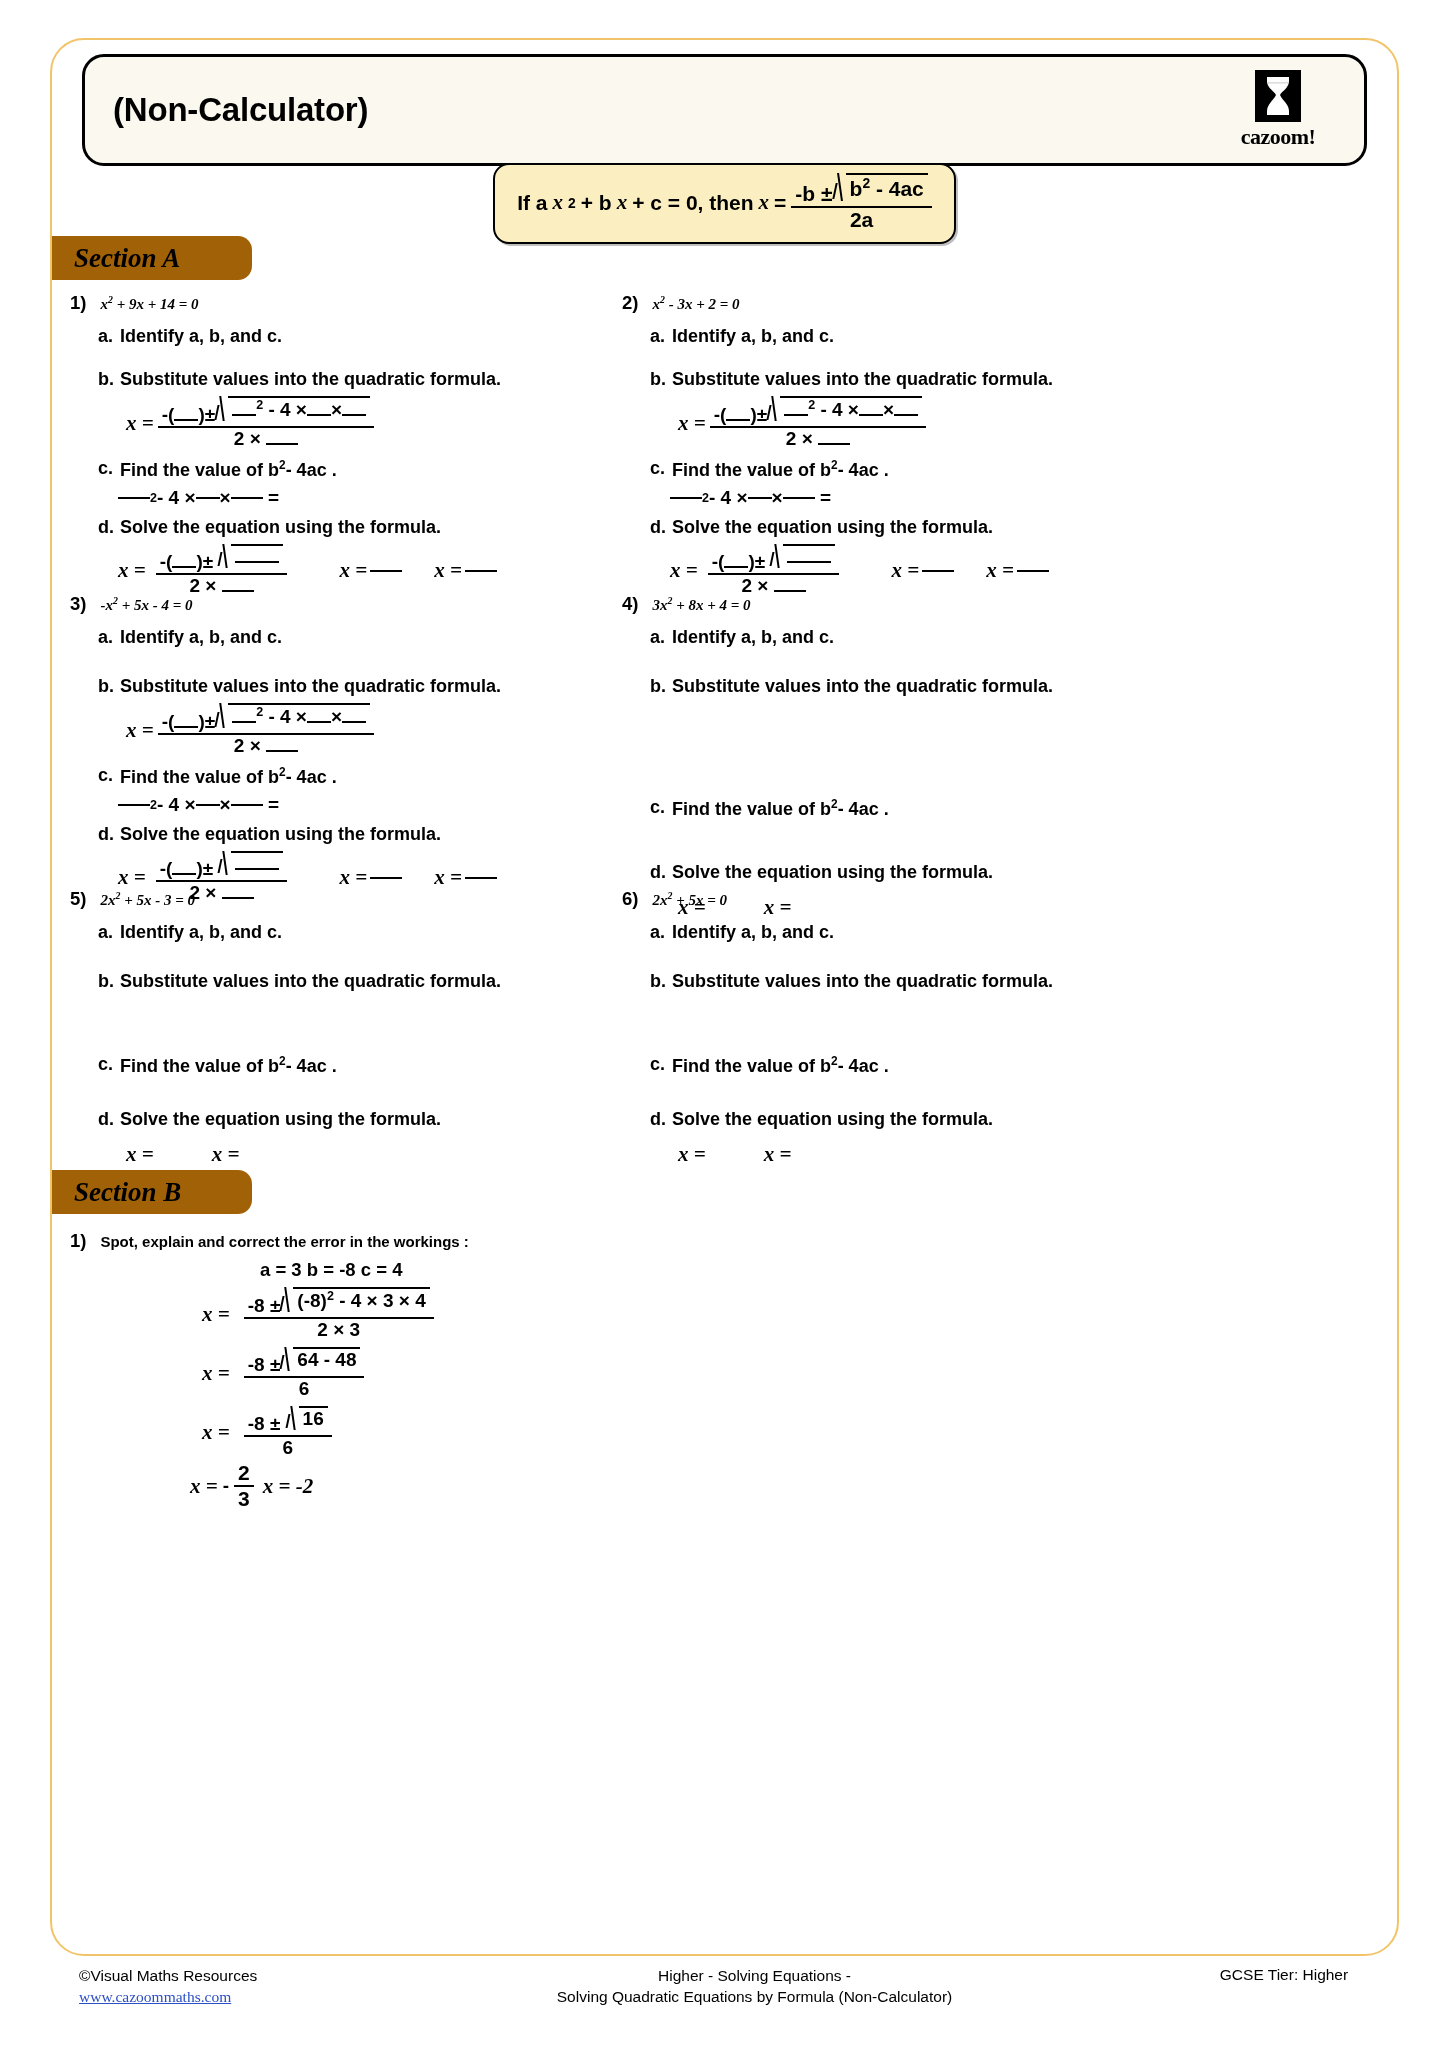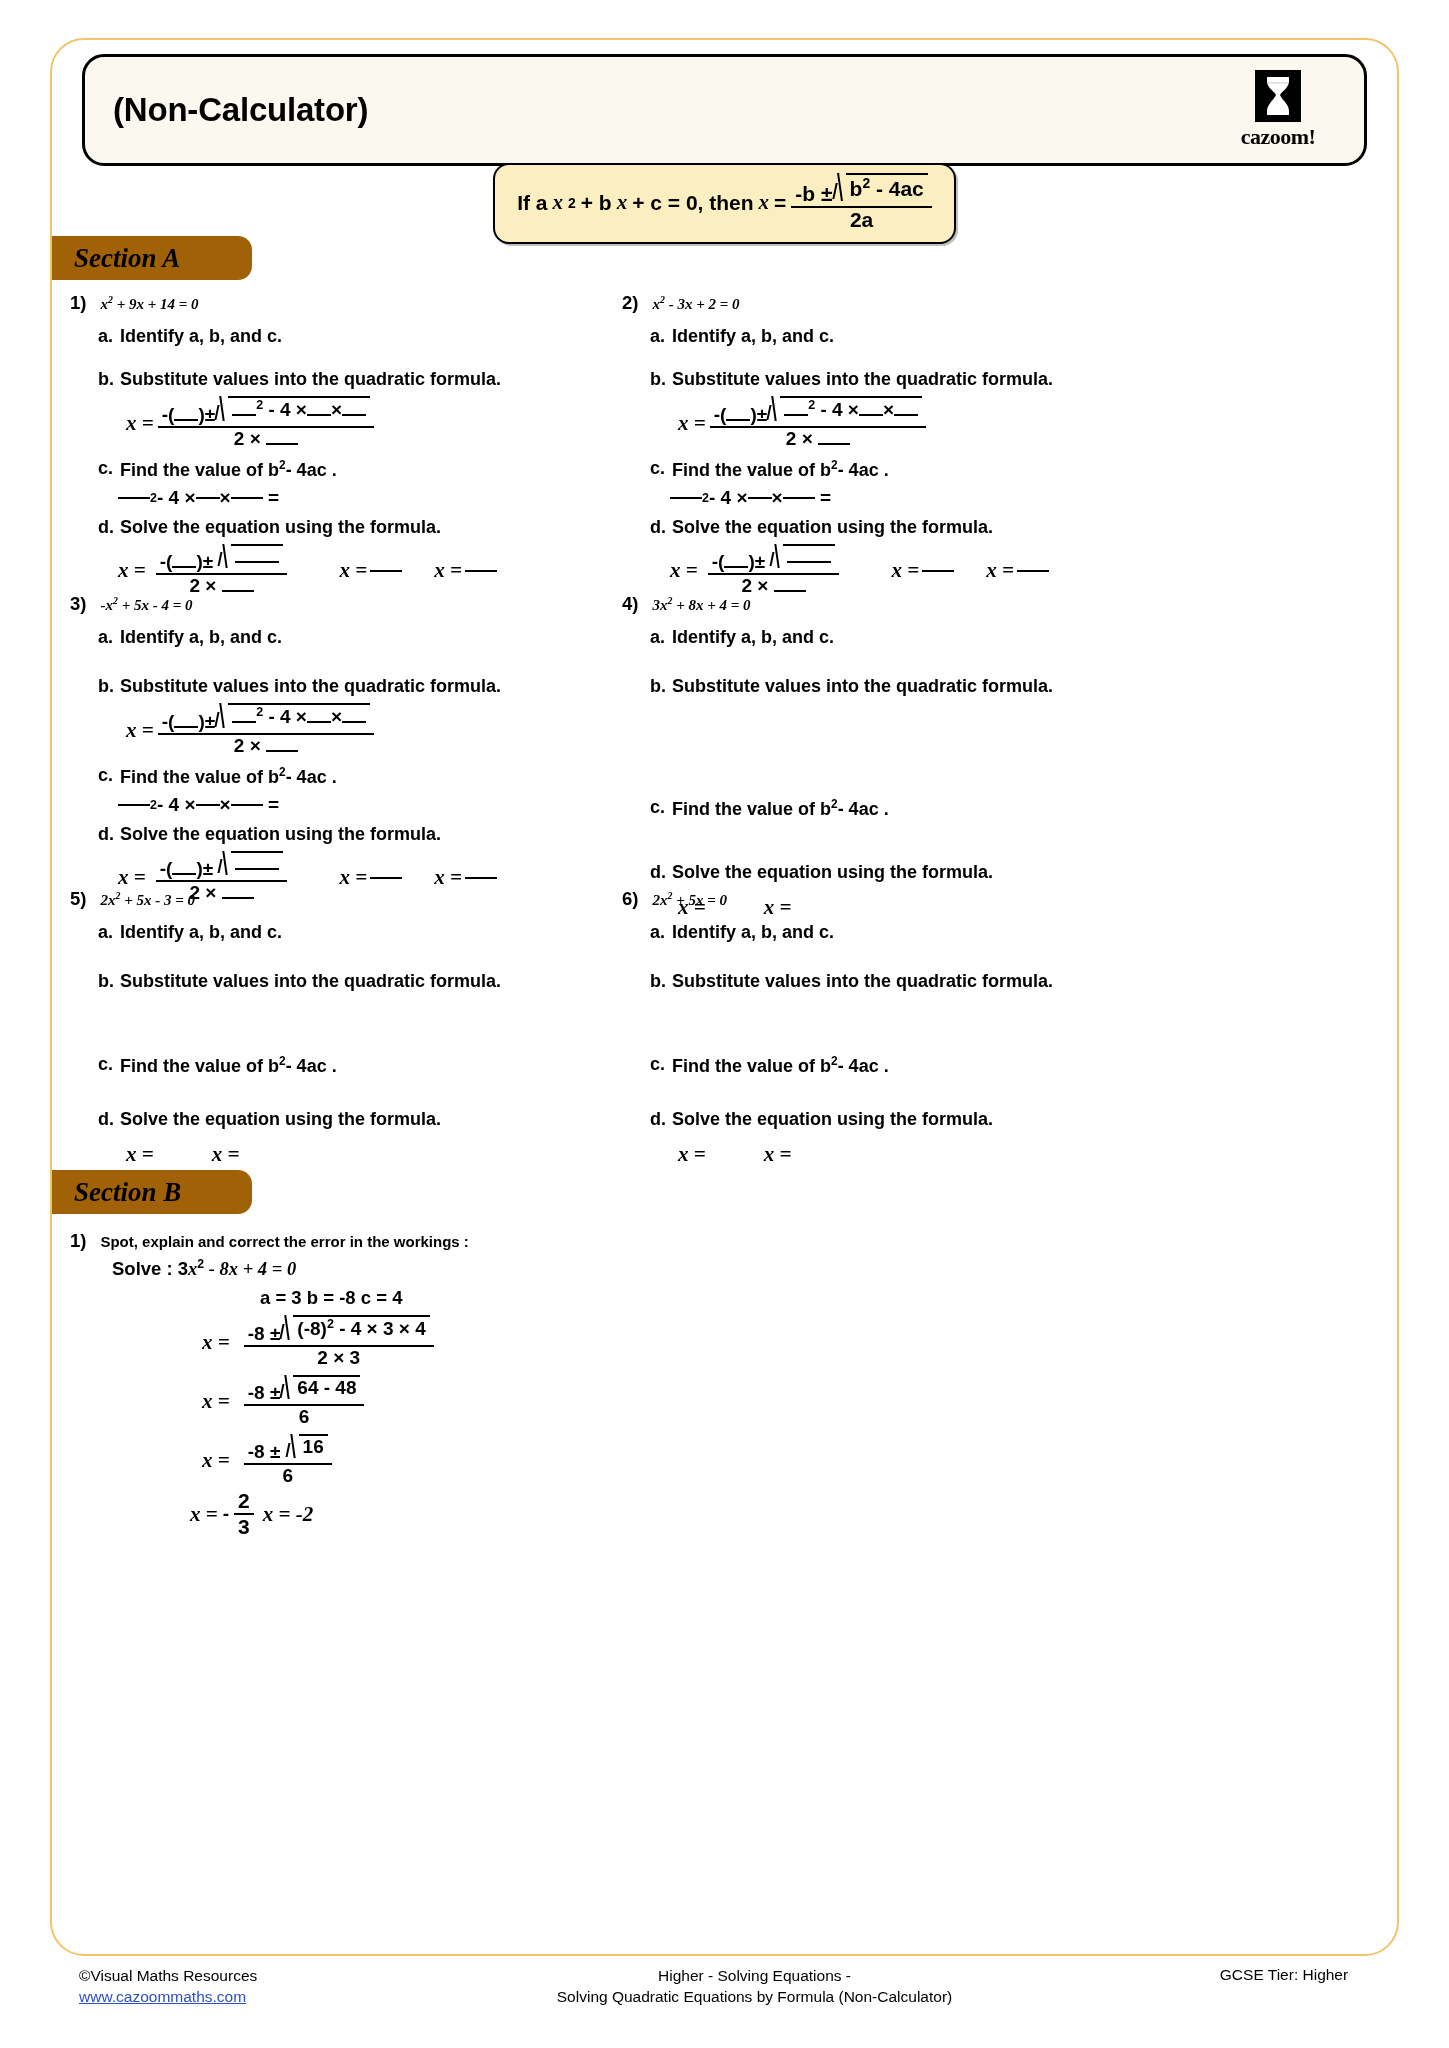--- a/index.html
+++ b/index.html
@@ -104,21 +104,21 @@
   .b-lg{ width:44px; }
   .work{ font-size:19px; font-weight:bold; display:flex; align-items:center; }
   .xeq{ font-family:"Liberation Serif", serif; font-style:italic; font-weight:bold; font-size:21px; }
   
   #footer{
     position:absolute; left:0; right:0; bottom:4px; height:84px;
     display:flex; align-items:flex-start; padding-top:6px;
     font-size:15.5px;
   }
   #foot-left{ width:390px; padding-left:79px; line-height:1.35; }
-  #foot-left a, #foot-left .lnk{ color:#2c4fc4; text-decoration:underline; display:block; }
+  #foot-left a, #foot-left .lnk{ color:#2c4fc4; text-decoration:underline; display:block;font-family:Liberation Serif, serif; }
   #foot-mid{ flex:1; text-align:center; line-height:1.35; }
   #foot-right{ width:330px; text-align:center; }
 </style>
 </head>
 <body>
 
 <div id="page-frame">
 
   <div id="header-box">
     <div id="title-text">
@@ -400,23 +400,20 @@
 
   <div class="section-head" style="top:1130px;">
     <span>Section B</span>
   </div>
 
   <div style="position:absolute; left:18px; top:1190px; width:640px;">
     <div class="q-head">
       <span class="q-num">1)</span>
       <span class="q-eq" style="font-style:normal; font-family:'Liberation Sans',sans-serif;">Spot, explain and correct the error in the workings :</span>
     </div>
-    <div style="font-size:18.5px; font-weight:bold; margin-left:42px; margin-top:5px;">
-      <span>Solve : 3</span><span class="ital">x</span><span class="sup">2</span><span class="ital"> - 8x + 4 = 0</span>
-    </div>
     <div style="font-size:18.5px; font-weight:bold; margin-left:190px; margin-top:7px;">a = 3  b = -8  c = 4</div>
 
     <div class="work" style="margin-left:132px; margin-top:6px;">
       <span class="xeq" style="margin-right:14px;">x =</span>
       <span class="frac">
         <span class="num"><span>-8 ±</span><span class="rad">
               <span class="tick"></span>
               <span class="body"><span>(-8)</span><span class="sup">2</span><span> - 4 × 3 × 4</span></span>
             </span></span>
         <span class="den">2 × 3</span>

